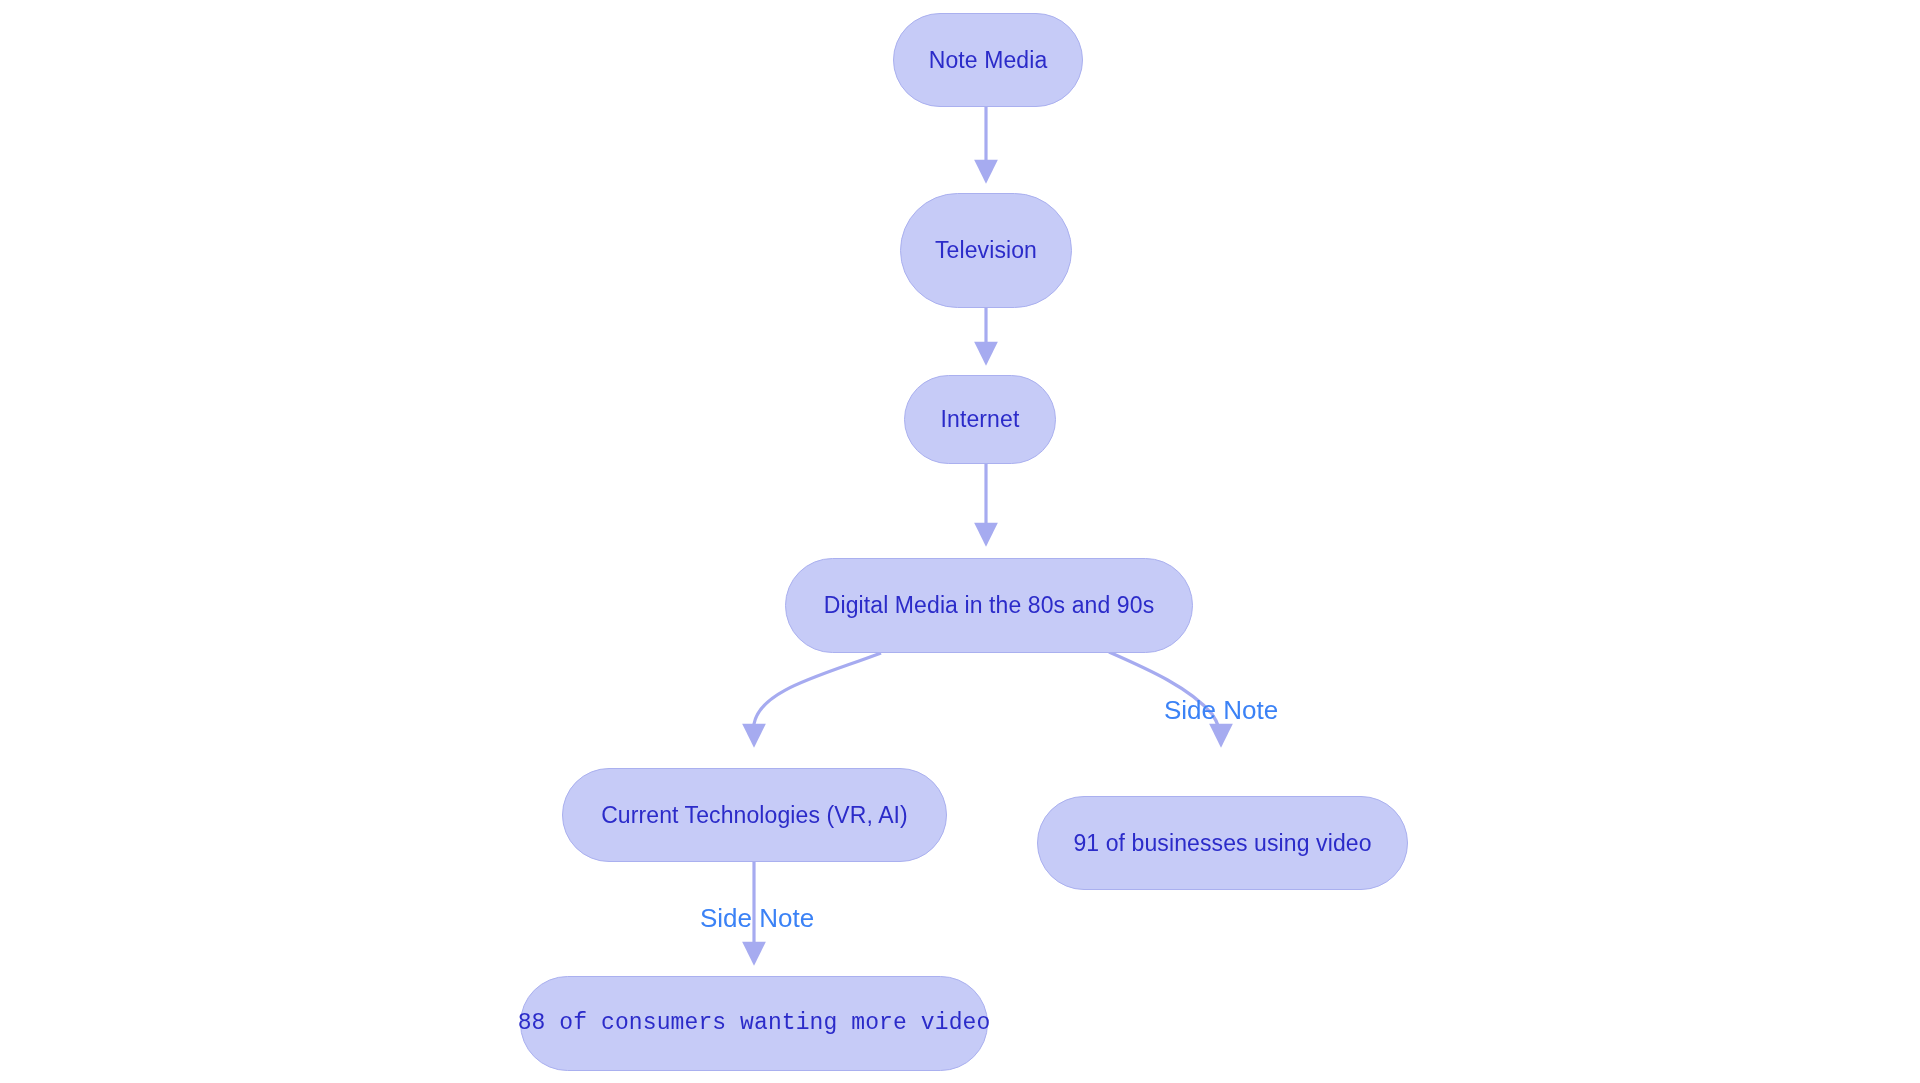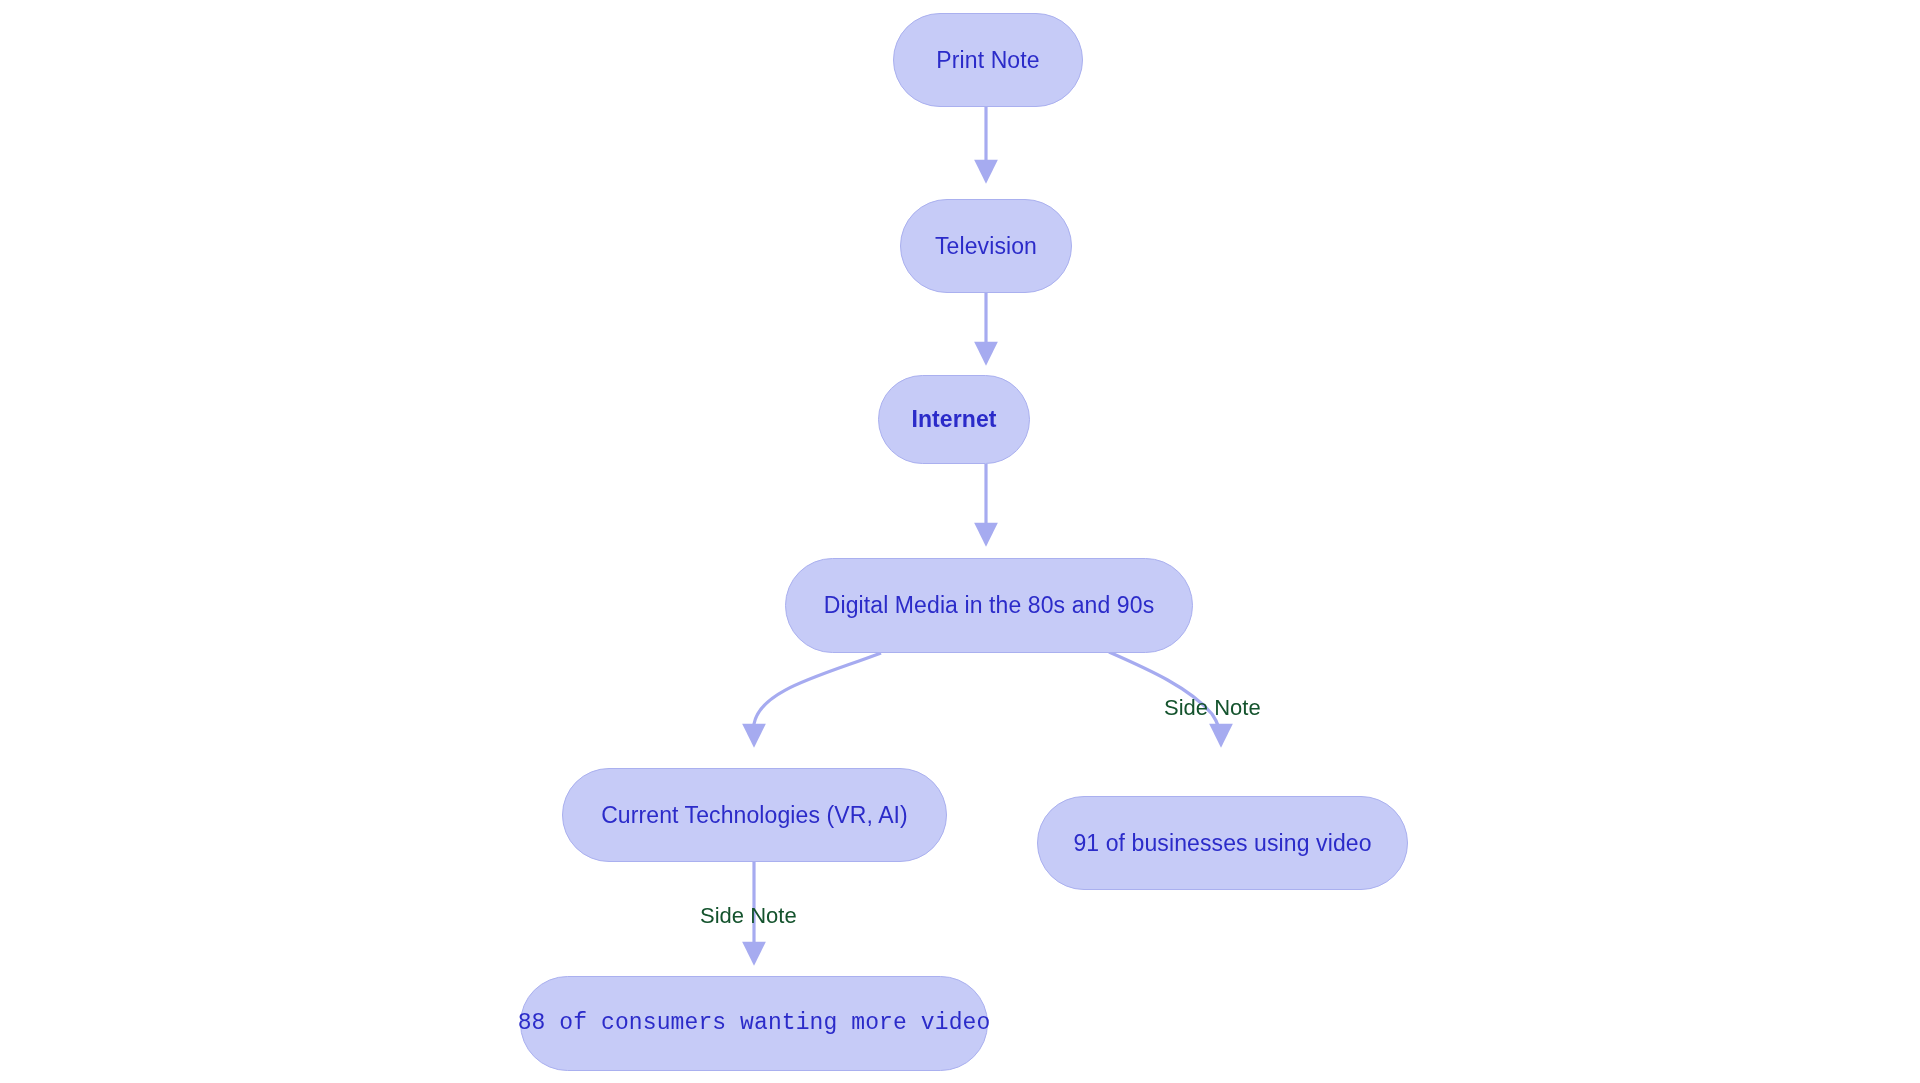--- a/index.html
+++ b/index.html
@@ -35,22 +35,22 @@
     font-size: 23px;
     letter-spacing: 0.1px;
     white-space: nowrap;
     line-height: 1;
   }
   .node-label {
     pointer-events: none;
   }
   .edge-label {
     position: absolute;
-    color: #14532d;
-    font-size: 22px;
+    color: #3b82f6;
+    font-size: 26px;
     white-space: nowrap;
     background: transparent;
     line-height: 1;
   }
 </style>
 </head>
 <body>
 
 <div id="canvas">
 
@@ -68,28 +68,28 @@
     <path d="M986,464 L986,541" fill="none" stroke="#a6abf0" stroke-width="3.2" marker-end="url(#arrowhead)"></path>
 
     <path d="M881,653 C820,676 760,690 754,724 L754,742" fill="none" stroke="#a6abf0" stroke-width="3.2" marker-end="url(#arrowhead)"></path>
 
     <path d="M1109,652 C1150,670 1190,688 1212,714 C1219,724 1221,732 1221,742" fill="none" stroke="#a6abf0" stroke-width="3.2" marker-end="url(#arrowhead)"></path>
 
     <path d="M754,862 L754,960" fill="none" stroke="#a6abf0" stroke-width="3.2" marker-end="url(#arrowhead)"></path>
   </svg>
 
   <div class="node" style="left:893px; top:13px; width:190px; height:94px;">
-    <span class="node-label">Print Note</span>
+    <span class="node-label">Note Media</span>
   </div>
 
-  <div class="node" style="left:900px; top:199px; width:172px; height:94px;">
+  <div class="node" style="left:900px; top:193px; width:172px; height:115px;">
     <span class="node-label">Television</span>
   </div>
 
-  <div class="node" style="left:878px; top:375px; width:152px; height:89px;font-weight:bold;">
+  <div class="node" style="left:904px; top:375px; width:152px; height:89px;">
     <span class="node-label">Internet</span>
   </div>
 
   <div class="node" style="left:785px; top:558px; width:408px; height:95px;">
     <span class="node-label">Digital Media in the 80s and 90s</span>
   </div>
 
   <div class="node" style="left:562px; top:768px; width:385px; height:94px;align-items:center;">
     <span class="node-label">Current Technologies (VR, AI)</span>
   </div>

